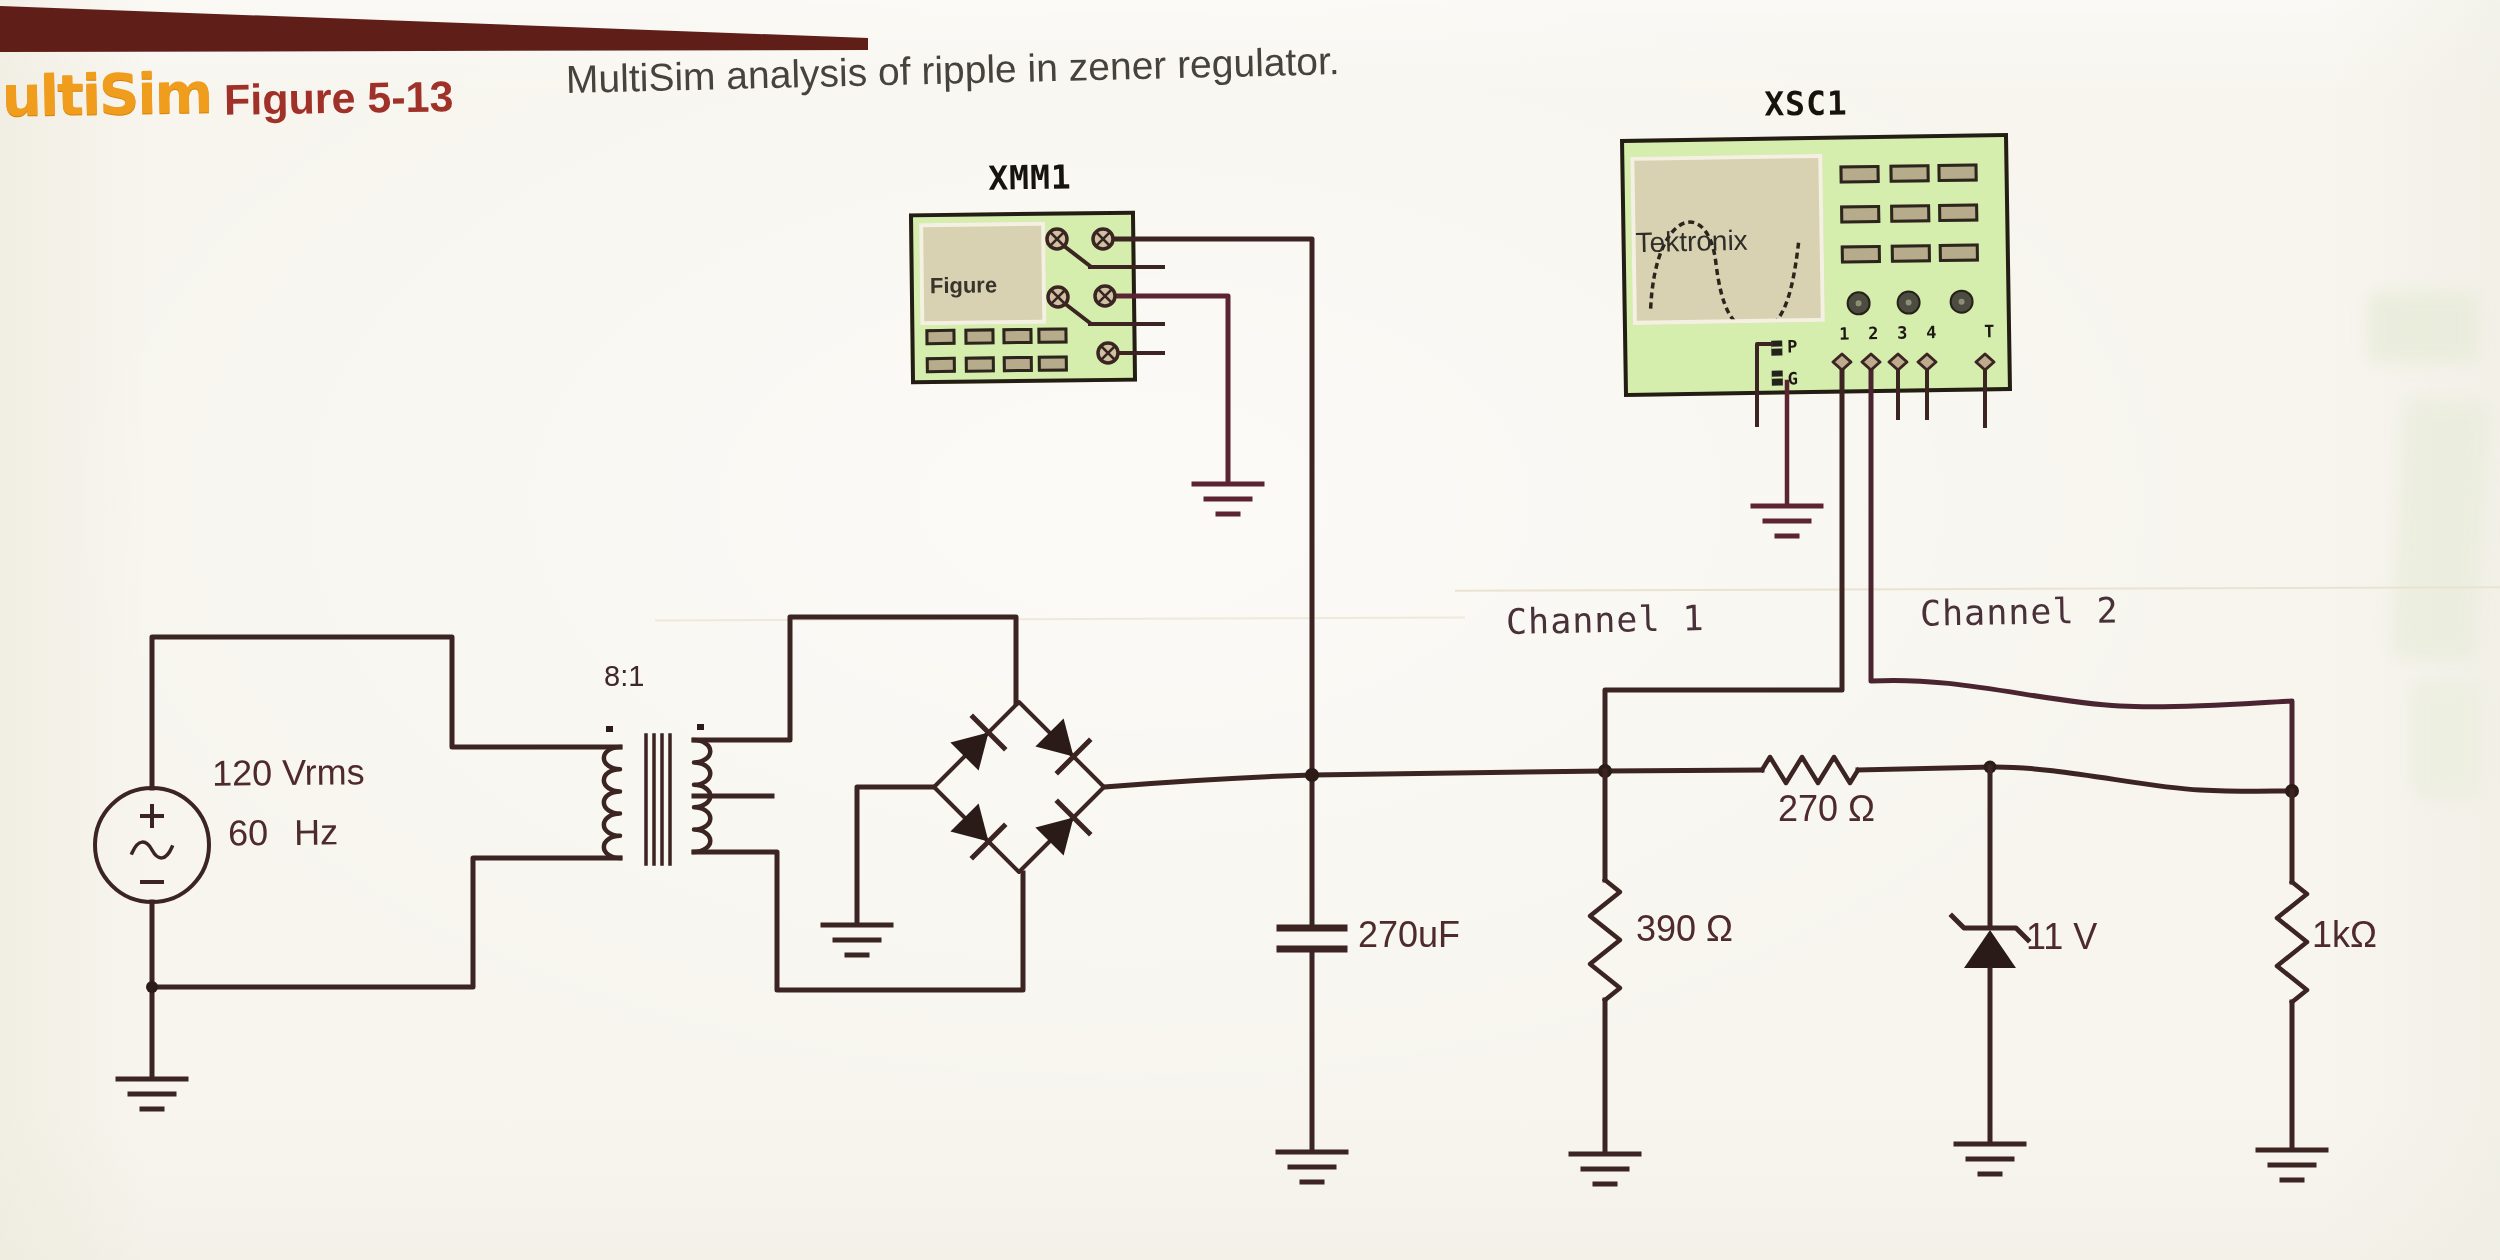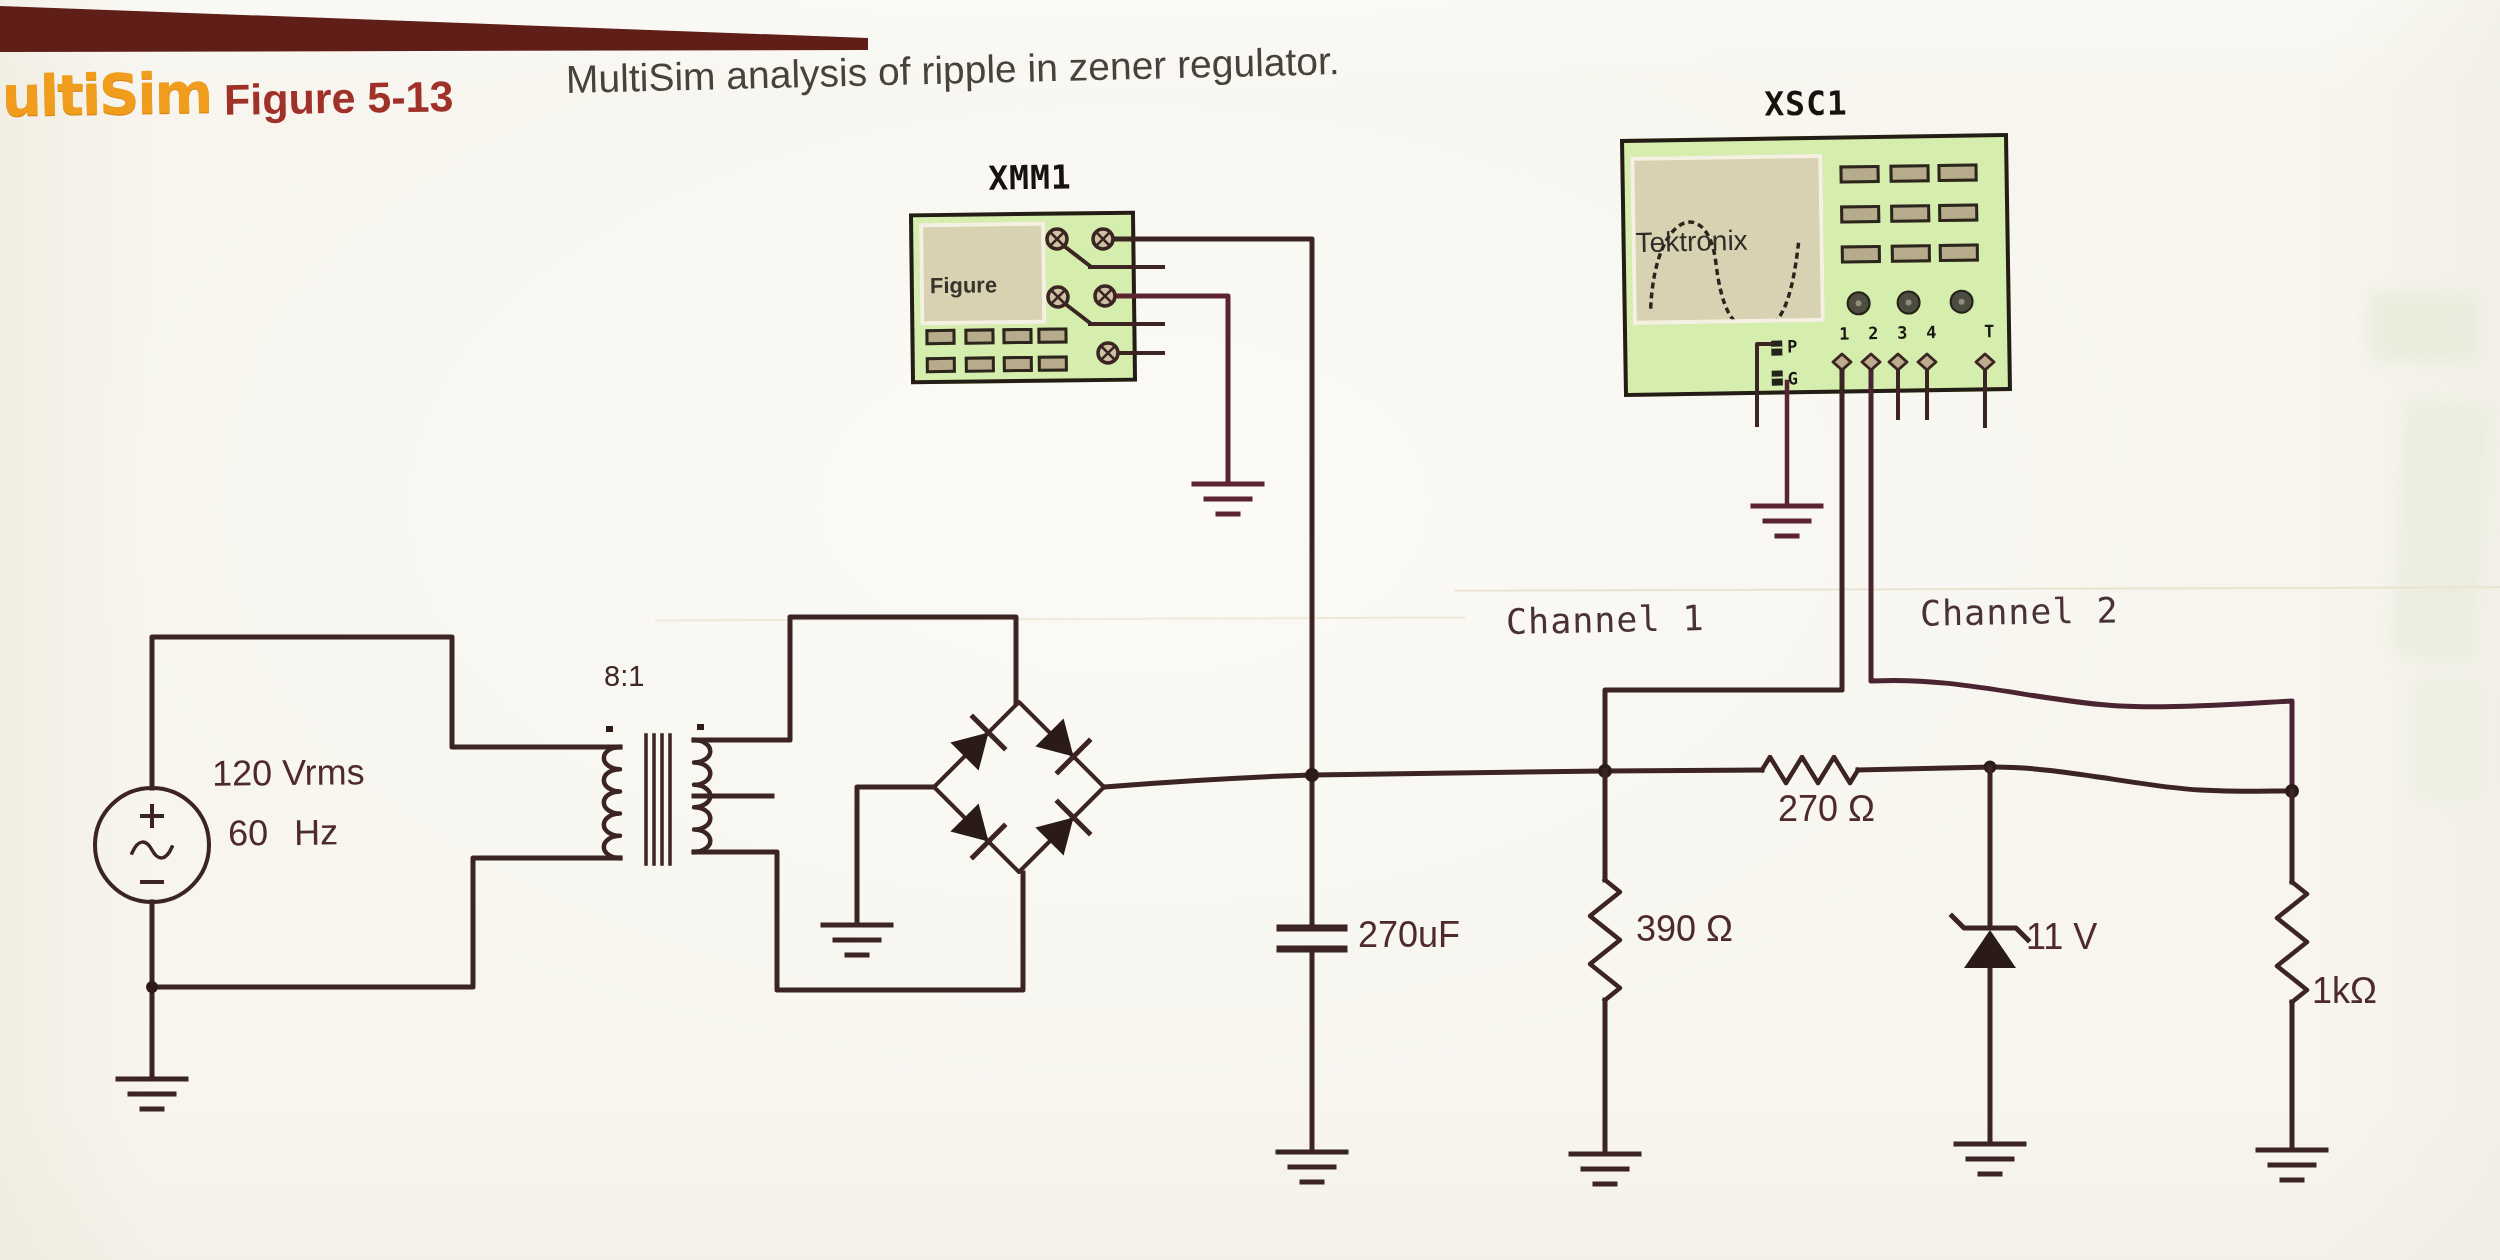--- a/index.html
+++ b/index.html
@@ -53,21 +53,21 @@
   
   .net-label{position:absolute;z-index:6;color:#4e2a2d;font-size:36px;font-family:"Liberation Sans",sans-serif;}
   .chan{font-family:"DejaVu Sans Mono",monospace;color:#483138;font-size:35px;letter-spacing:1px;}
   .lbl-v{left:212px;top:752px;transform:rotate(-0.6deg);}
   .lbl-hz{left:228px;top:812px;word-spacing:16px;transform:rotate(-0.6deg);}
   .lbl-ratio{left:604px;top:660px;font-size:29px;color:#402829;}
   .lbl-cap{left:1358px;top:914px;}
   .lbl-390{left:1630px;top:908px;margin-left:6px;}
   .lbl-270{left:1746px;top:788px;margin-left:32px;}
   .lbl-zener{left:2026px;top:916px;}
-  .lbl-1k{left:2312px;top:970px;}
+  .lbl-1k{left:2312px;top:914px;}
   .lbl-ch1{left:1506px;top:600px;transform:rotate(-1.2deg);}
   .lbl-ch2{left:1920px;top:592px;transform:rotate(-1deg);}
 
   
   .ghost{position:absolute;z-index:0;filter:blur(8px);border-radius:12px;}
 </style>
 </head>
 <body>
 
 <div class="paper-shade"></div>

